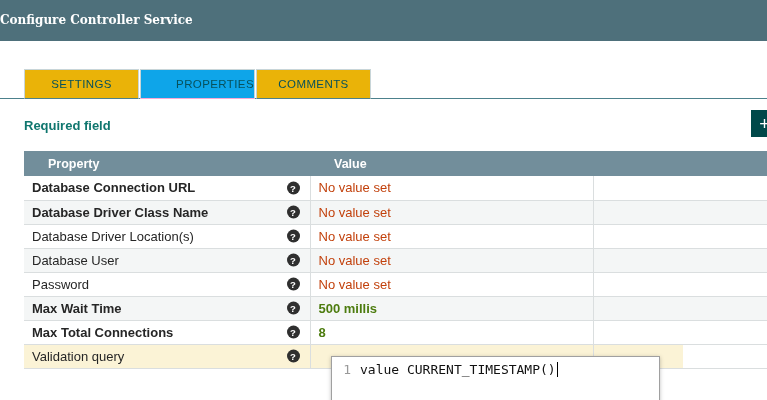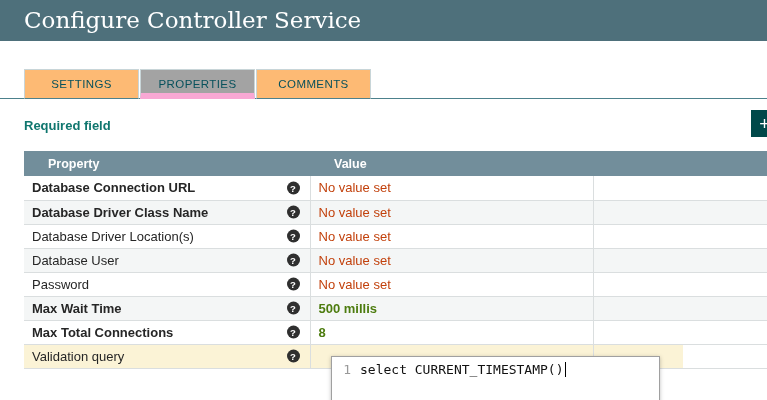--- a/index.html
+++ b/index.html
@@ -4,33 +4,33 @@
 <style>
   * { margin:0; padding:0; box-sizing:border-box; }
   html,body { background:#fff; }
   .dialog {
     position:relative; width:767px; height:400px; overflow:hidden;
     background:#fff; font-family:"Liberation Sans", sans-serif; color:#262626;
   }
   
   .dlg-header { height:41px; background:#4e707b; }
   .dlg-header h1 {
-    font-family:"DejaVu Serif", serif; font-size:23px; font-weight:normal;
-    color:#fff; line-height:41px; padding-left:24px;
+    font-family:"DejaVu Serif", serif; font-size:12px; font-weight:bold;
+    color:#fff; line-height:41px; 
   }
   
   .tabbar { display:flex; margin-top:28px; padding-left:24px; height:30px; position:relative; }
   .tabbar::after { content:""; position:absolute; left:0; right:0; bottom:0; height:1px; background:#4c818c; }
   .tab {
     position:relative; z-index:1; width:115px; height:30px; line-height:28px;
     text-align:center; font-size:11.5px; letter-spacing:.4px; color:#07515c;
-    background:#fdba74; border:1px solid #c8d5d8; border-bottom:1px solid #4c818c;
+    background:#eab308; border:1px solid #c8d5d8; border-bottom:1px solid #4c818c;
     margin-right:1px; cursor:pointer;
   }
-  .tab.active { background:#a3a3a3; border-bottom:6px solid #f9a8d4; z-index:2; }
+  .tab.active { background:#0ea5e9; border-bottom:1px solid #f9a8d4; z-index:2;text-align:right; }
   
   .toolbar { position:relative; margin:13px 0 0 24px; width:743px; height:27px; }
   .required-label { font-size:13px; font-weight:bold; line-height:27px; color:#0f766e; }
   .add-btn {
     position:absolute; right:-11px; top:-2px; width:27px; height:27px;
     background:#004849; color:#fff; border:none; font-size:18px; line-height:26px;
     text-align:center; cursor:pointer;
   }
   
   table.props { margin:12px 0 0 24px; width:743px; border-collapse:collapse; table-layout:fixed; }
@@ -167,16 +167,16 @@
       <span class="qicon">?</span>
     </td>
     <td class="value-cell"></td>
     <td class="filler-cell"></td>
   </tr>
 </tbody>
   </table>
 
   <div class="editor-popup">
     <div class="gutter">1</div>
-    <div class="code"><span>select CURRENT_TIMESTAMP()</span><span class="caret"></span></div>
+    <div class="code"><span>value CURRENT_TIMESTAMP()</span><span class="caret"></span></div>
   </div>
 
 </div>
 
 </body></html>

